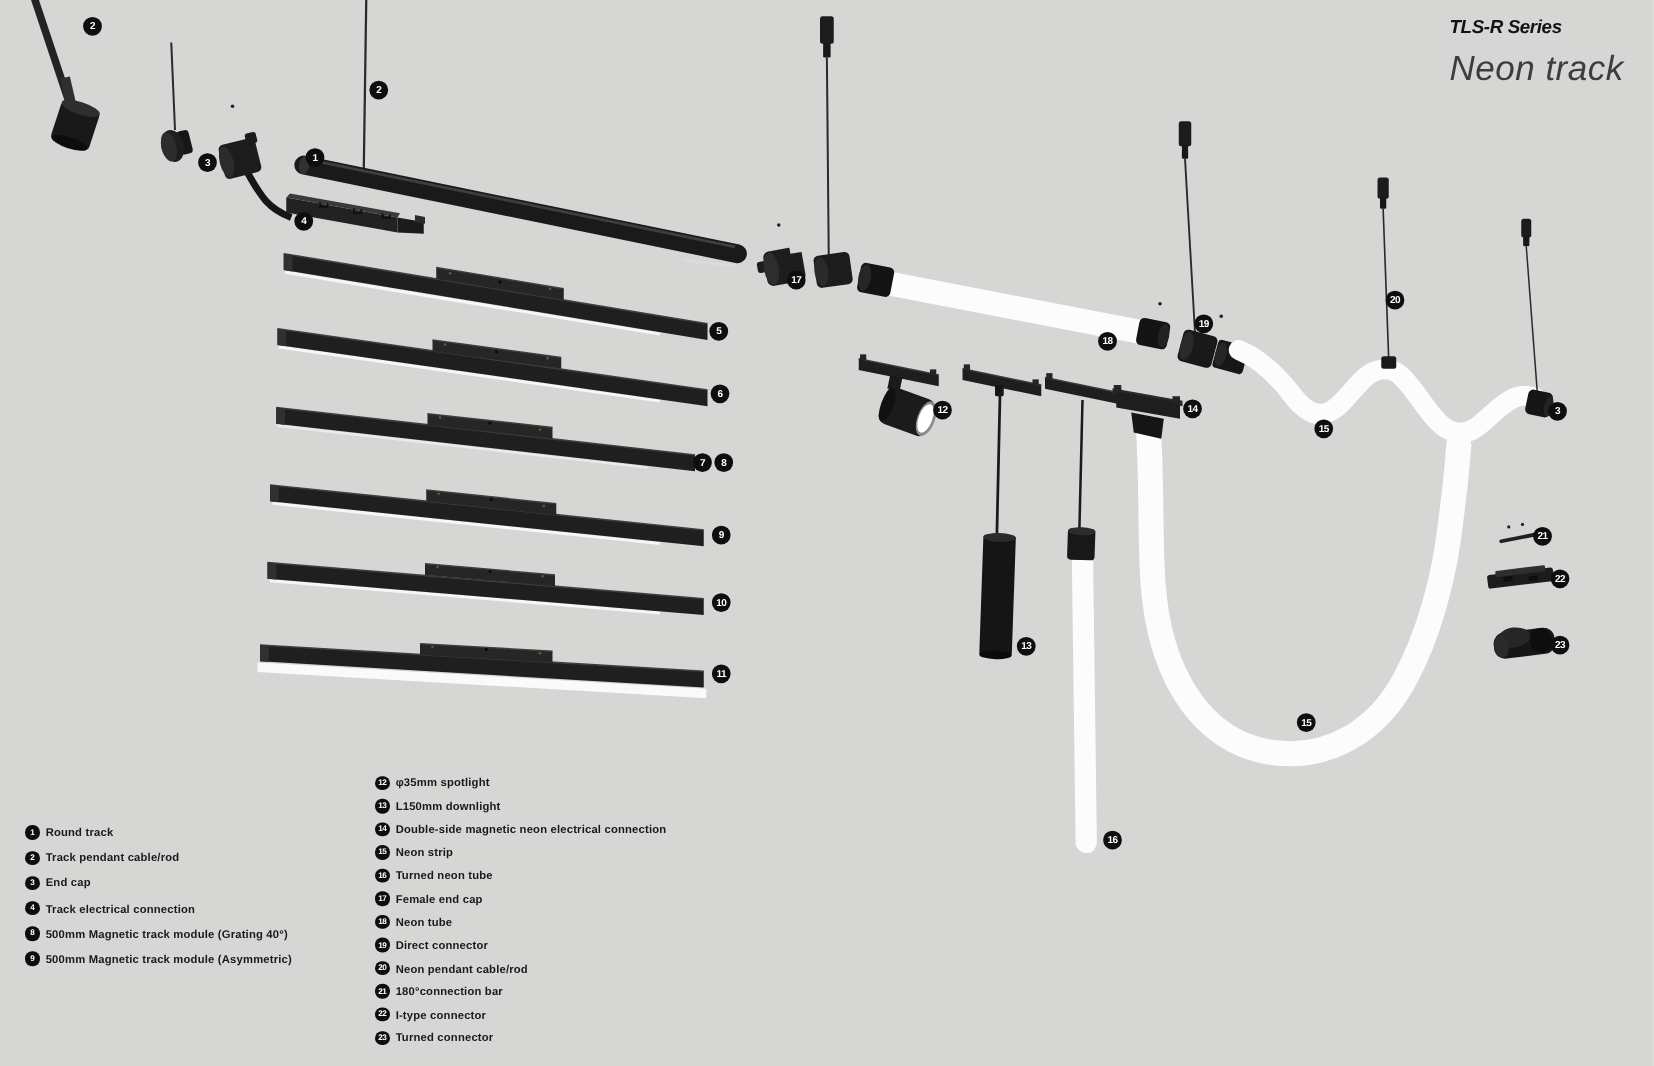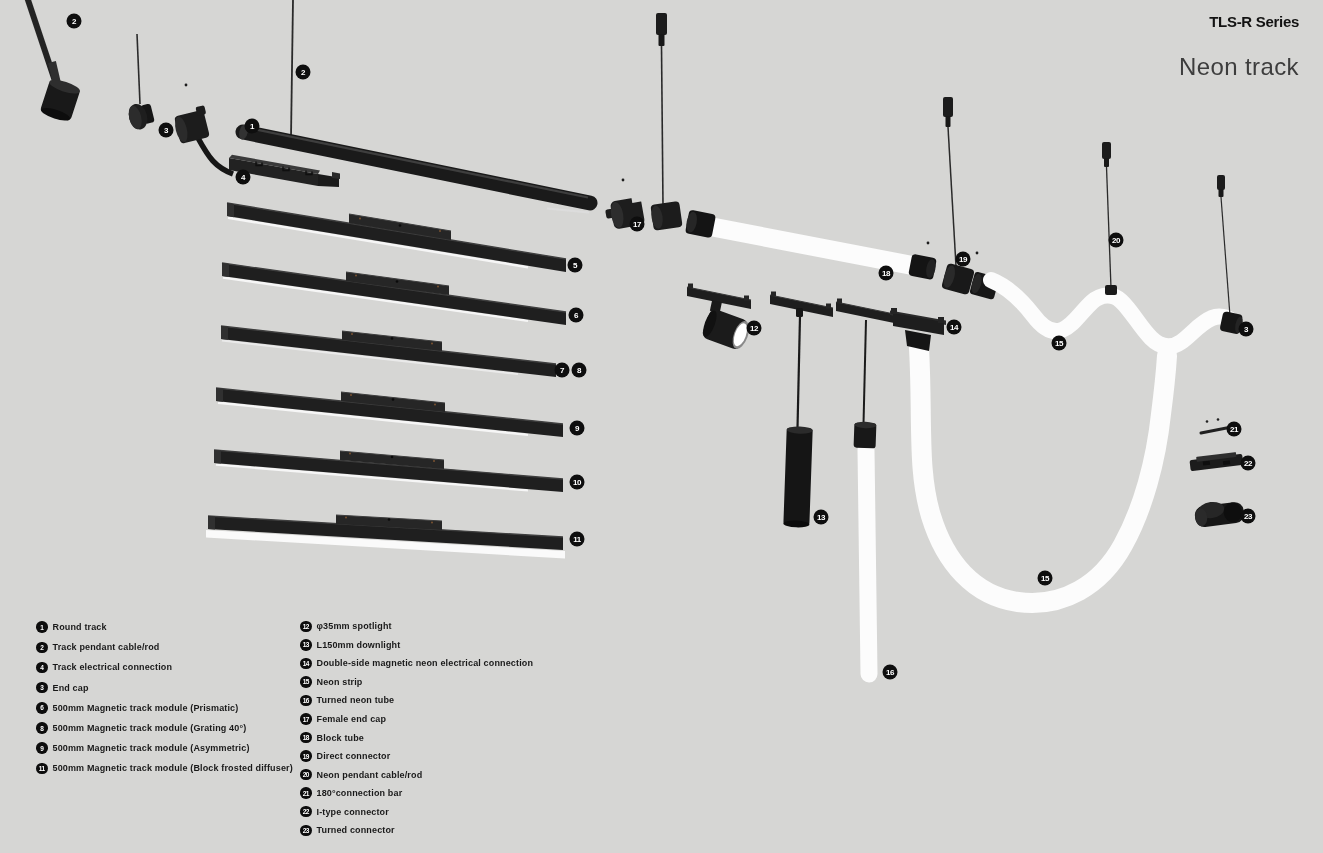--- a/index.html
+++ b/index.html
@@ -4,35 +4,35 @@
 <style>
   html,body{margin:0;padding:0;}
   .stage{
     position:relative;
     width:1323px;height:853px;
     background:linear-gradient(#d8d8d6,#d4d4d2);
     font-family:"Liberation Sans", sans-serif;
     overflow:hidden;
   }
   
-  .header{position:absolute;top:13px;right:24px;text-align:right;}
+  .header{position:absolute;top:13px;right:24px;font-style:italic;}
   .series{font-size:15px;font-weight:700;letter-spacing:-0.3px;color:#121212;}
-  .product{font-size:24px;font-weight:400;letter-spacing:0.4px;color:#3d3d3d;margin-top:23px;}
+  .product{font-size:28px;font-weight:400;letter-spacing:0.4px;color:#3d3d3d;margin-top:9px;}
   
   .diagram{position:absolute;left:0;top:0;}
   
   .marker{
     position:absolute;width:15px;height:15px;border-radius:50%;
     background:#0e0e0e;color:#fff;font-size:8px;font-weight:700;
     display:flex;align-items:center;justify-content:center;
     transform:translate(-50%,-50%);letter-spacing:-0.5px;
   }
   
   .legend-col{position:absolute;top:617px;}
-  #legend-left{left:36px;}
+  #legend-left{left:20px;margin-top:39px;}
   #legend-right{left:300px;}
   #legend-left .legend-row{height:20.2px;}
   #legend-right .legend-row{height:18.55px;}
   .legend-row{display:flex;align-items:center;gap:5px;}
   .legend-num{
     flex:0 0 auto;width:11.5px;height:11.5px;border-radius:50%;
     background:#0d0d0d;color:#fff;font-size:6.5px;font-weight:700;
     display:flex;align-items:center;justify-content:center;letter-spacing:-0.5px;
   }
   .legend-label{font-size:9px;font-weight:700;color:#191919;letter-spacing:0.15px;white-space:nowrap;}
@@ -361,51 +361,43 @@
       <span class="legend-num">1</span>
       <span class="legend-label">Round track</span>
     </div>
 
     <div class="legend-row">
       <span class="legend-num">2</span>
       <span class="legend-label">Track pendant cable/rod</span>
     </div>
 
     <div class="legend-row">
+      <span class="legend-num">3</span>
+      <span class="legend-label">End cap</span>
+    </div>
+
+    <div class="legend-row">
       <span class="legend-num">4</span>
       <span class="legend-label">Track electrical connection</span>
     </div>
 
-    <div class="legend-row">
-      <span class="legend-num">3</span>
-      <span class="legend-label">End cap</span>
-    </div>
-
-
-    <div class="legend-row">
-      <span class="legend-num">6</span>
-      <span class="legend-label">500mm Magnetic track module (Prismatic)</span>
-    </div>
+
 
 
     <div class="legend-row">
       <span class="legend-num">8</span>
       <span class="legend-label">500mm Magnetic track module (Grating 40°)</span>
     </div>
 
     <div class="legend-row">
       <span class="legend-num">9</span>
       <span class="legend-label">500mm Magnetic track module (Asymmetric)</span>
     </div>
 
 
-    <div class="legend-row">
-      <span class="legend-num">11</span>
-      <span class="legend-label">500mm Magnetic track module (Block frosted diffuser)</span>
-    </div>
   </div>
   <div id="legend-right" class="legend-col">
     <div class="legend-row">
       <span class="legend-num">12</span>
       <span class="legend-label">φ35mm spotlight</span>
     </div>
 
     <div class="legend-row">
       <span class="legend-num">13</span>
       <span class="legend-label">L150mm downlight</span>
@@ -426,21 +418,21 @@
       <span class="legend-label">Turned neon tube</span>
     </div>
 
     <div class="legend-row">
       <span class="legend-num">17</span>
       <span class="legend-label">Female end cap</span>
     </div>
 
     <div class="legend-row">
       <span class="legend-num">18</span>
-      <span class="legend-label">Block tube</span>
+      <span class="legend-label">Neon tube</span>
     </div>
 
     <div class="legend-row">
       <span class="legend-num">19</span>
       <span class="legend-label">Direct connector</span>
     </div>
 
     <div class="legend-row">
       <span class="legend-num">20</span>
       <span class="legend-label">Neon pendant cable/rod</span>

